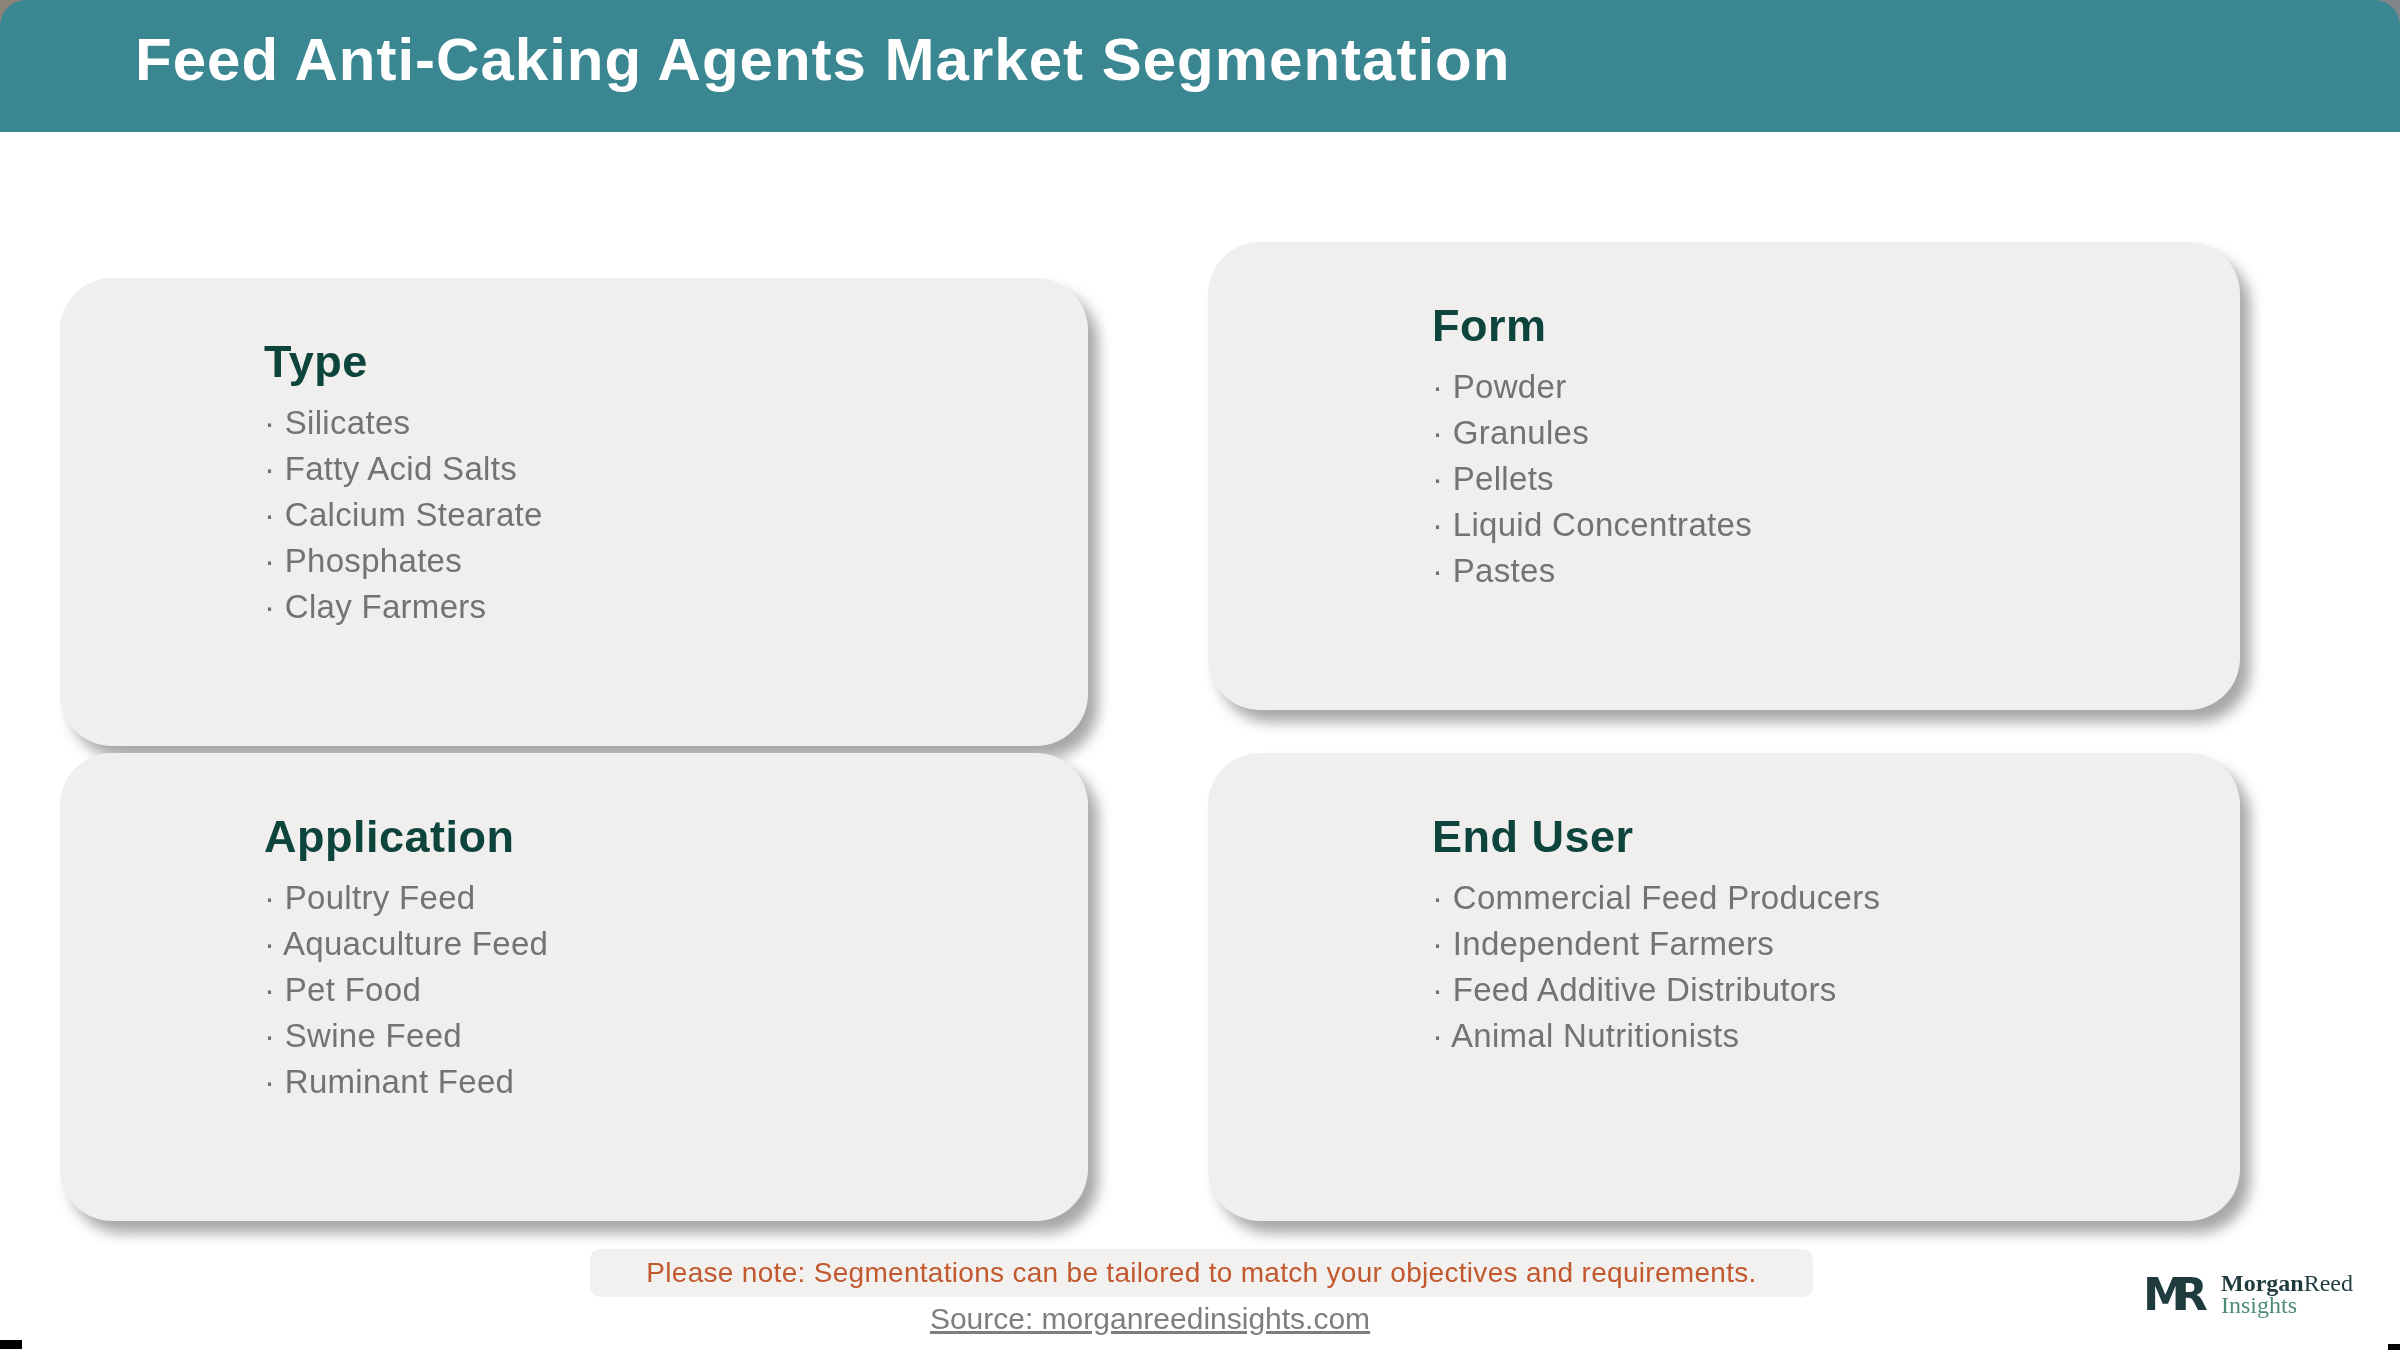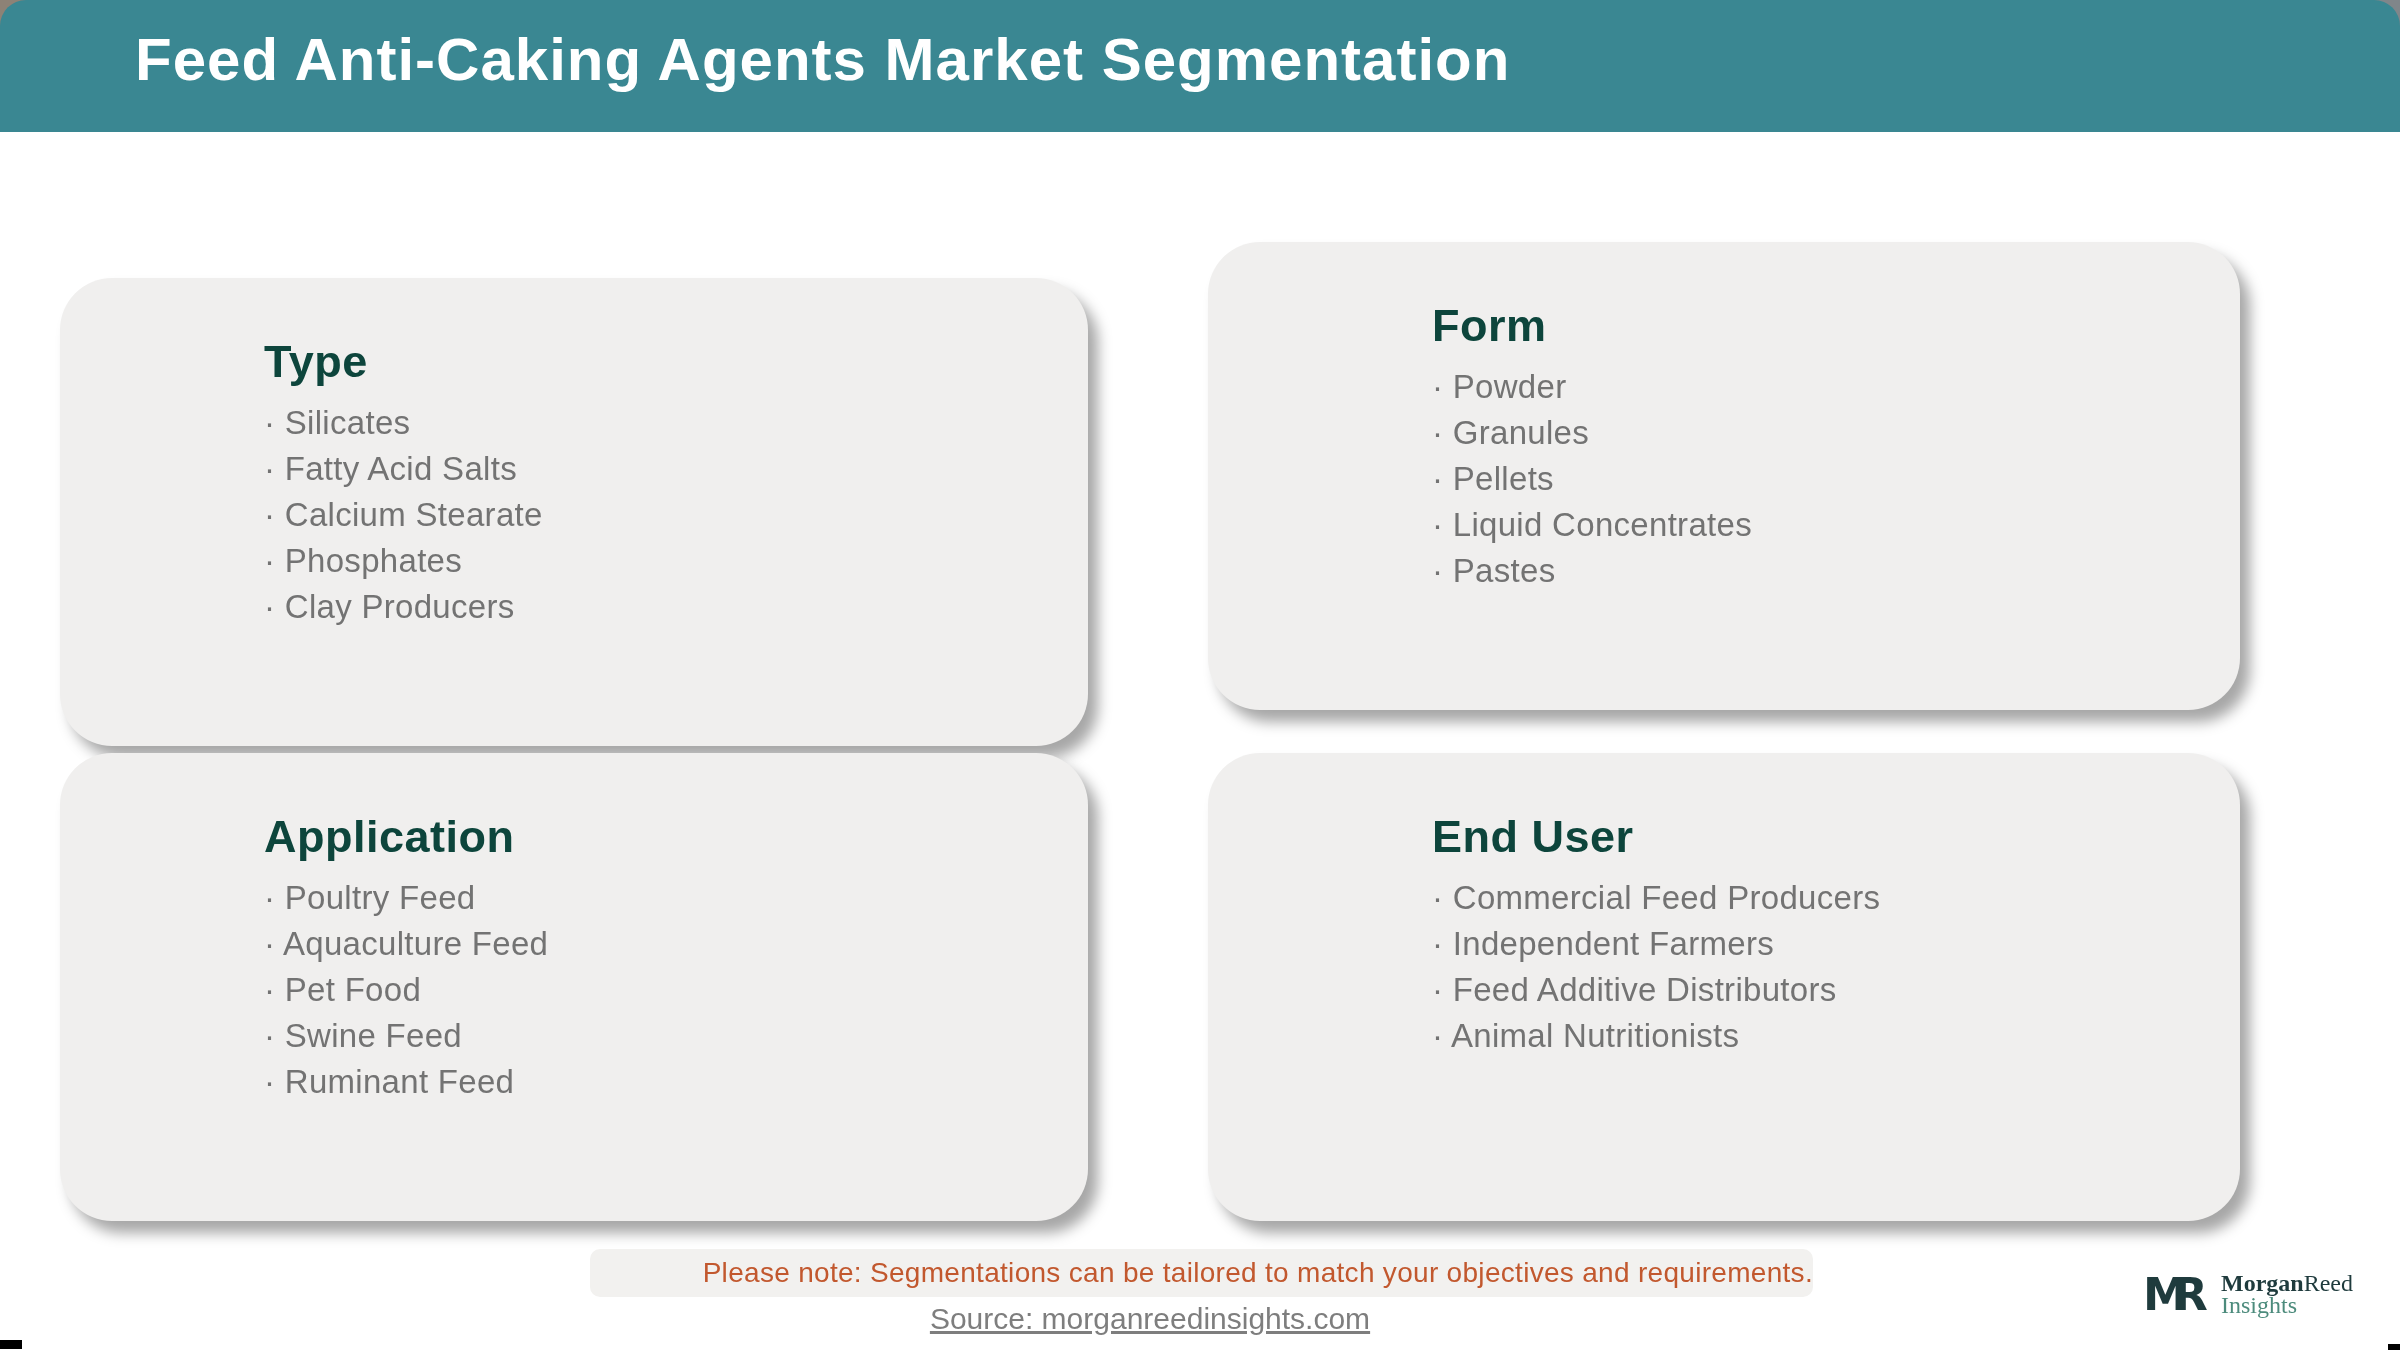--- a/index.html
+++ b/index.html
@@ -38,21 +38,21 @@
     margin:0 0 10px 0;letter-spacing:0.5px;
   }
   .card-list{
     list-style:none;margin:0;padding:0;
     font-size:33px;line-height:46px;color:#737373;letter-spacing:0.3px;
   }
 
   .note-bar{
     position:absolute;left:590px;top:1249px;width:1223px;height:48px;
     background:#f2f1ef;border-radius:10px;
-    display:flex;align-items:center;justify-content:flex-end;z-index:2;
+    display:flex;align-items:center;justify-content:center;z-index:2;
   }
   .note-text{font-size:28px;color:#c2582e;letter-spacing:0.3px;}
 
   .source{
     position:absolute;left:0;top:1302px;width:2300px;text-align:center;
     font-size:30px;color:#7e7e7e;z-index:2;text-decoration:underline;
   }
 
   .logo{
     position:absolute;left:2143px;top:1272px;
@@ -77,21 +77,21 @@
   <div class="header-title">Feed Anti-Caking Agents Market Segmentation</div>
 </div>
 
 <div class="card" id="card-type">
   <h2 class="card-title">Type</h2>
   <ul class="card-list">
       <li>· Silicates</li>
       <li>· Fatty Acid Salts</li>
       <li>· Calcium Stearate</li>
       <li>· Phosphates</li>
-      <li>· Clay Producers</li>
+      <li>· Clay Farmers</li>
     </ul>
 </div>
 
 <div class="card" id="card-form">
   <h2 class="card-title">Form</h2>
   <ul class="card-list">
       <li>· Powder</li>
       <li>· Granules</li>
       <li>· Pellets</li>
       <li>· Liquid Concentrates</li>

